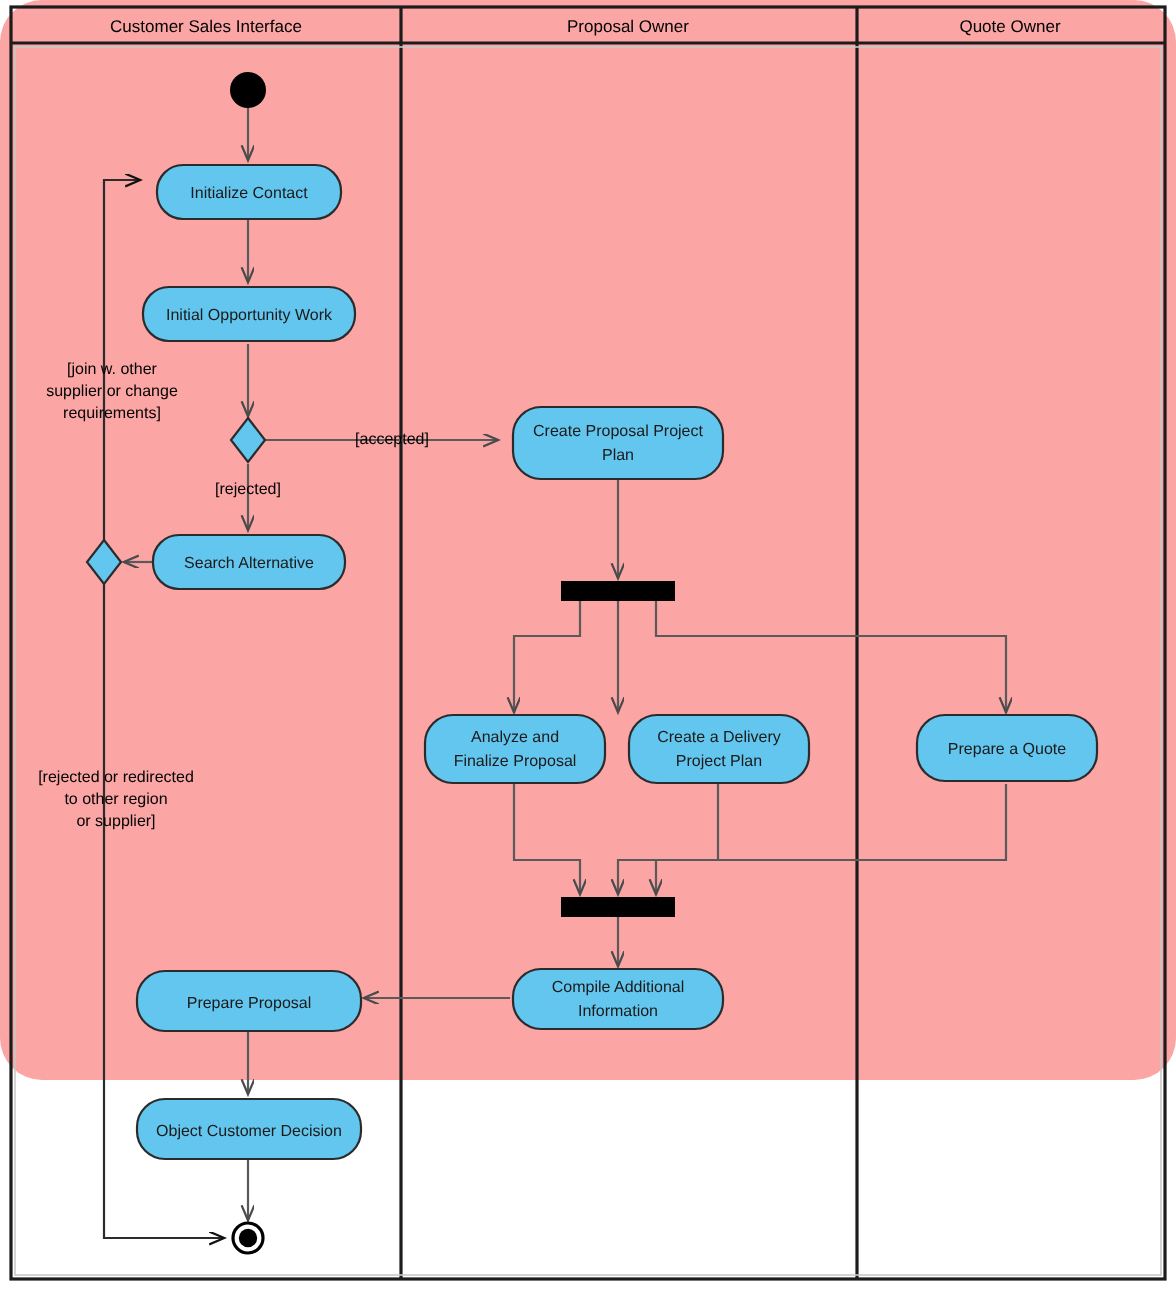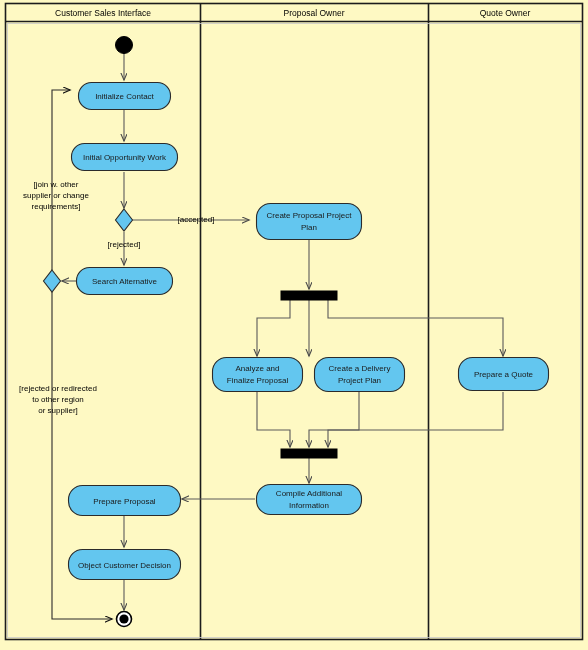--- a/index.html
+++ b/index.html
@@ -9,22 +9,23 @@
   }
   body {
     width: 588px;
     height: 650px;
     font-family: "Liberation Sans", sans-serif;
     overflow: hidden;
   }
   #canvas {
     position: relative;
     width: 588px;
-    height: 650px;
-    background: #fef9c3;
+    height: 540px;
+    background: #fca5a5;
+    border-radius: 21px;
   }
   #diagram-svg {
     position: absolute;
     left: 0;
     top: 0;
   }
   .lane-title {
     font-size: 8.5px;
     fill: #000000;
     text-anchor: middle;

